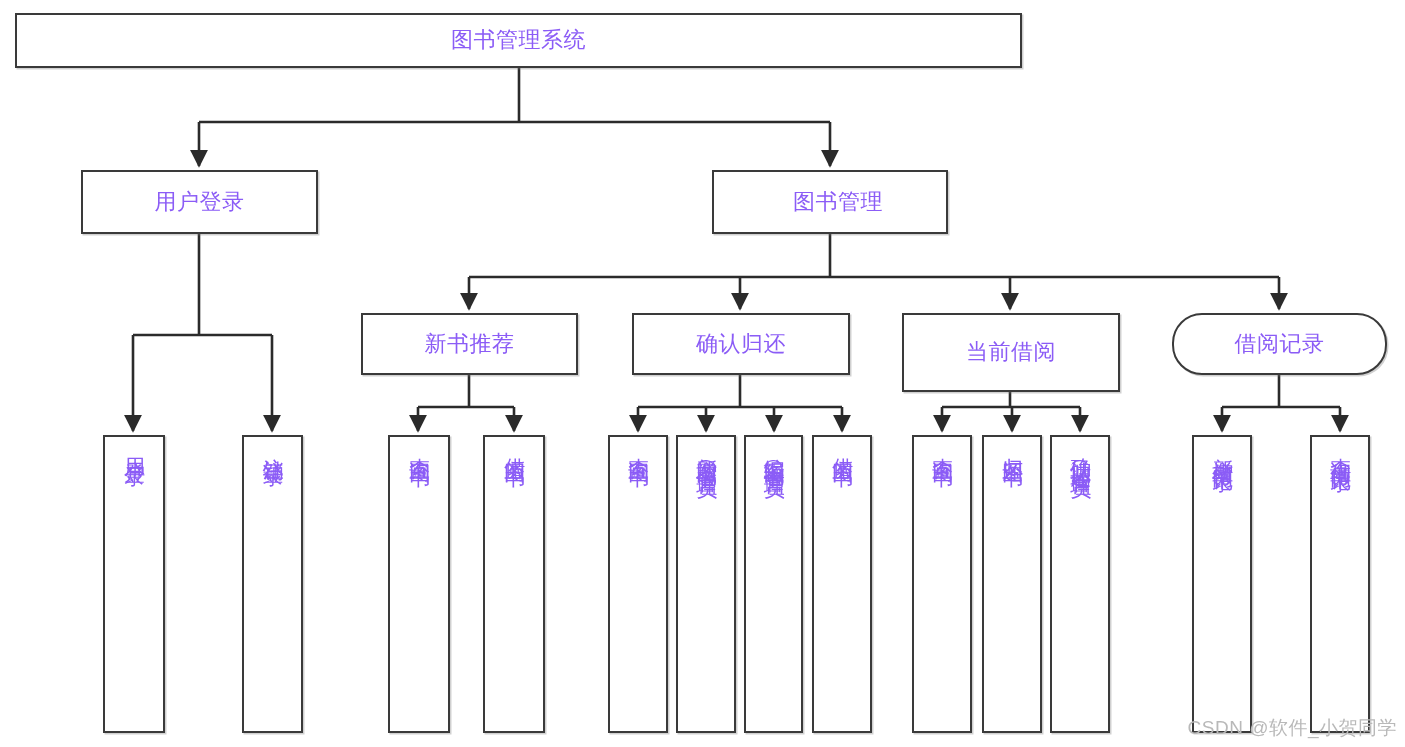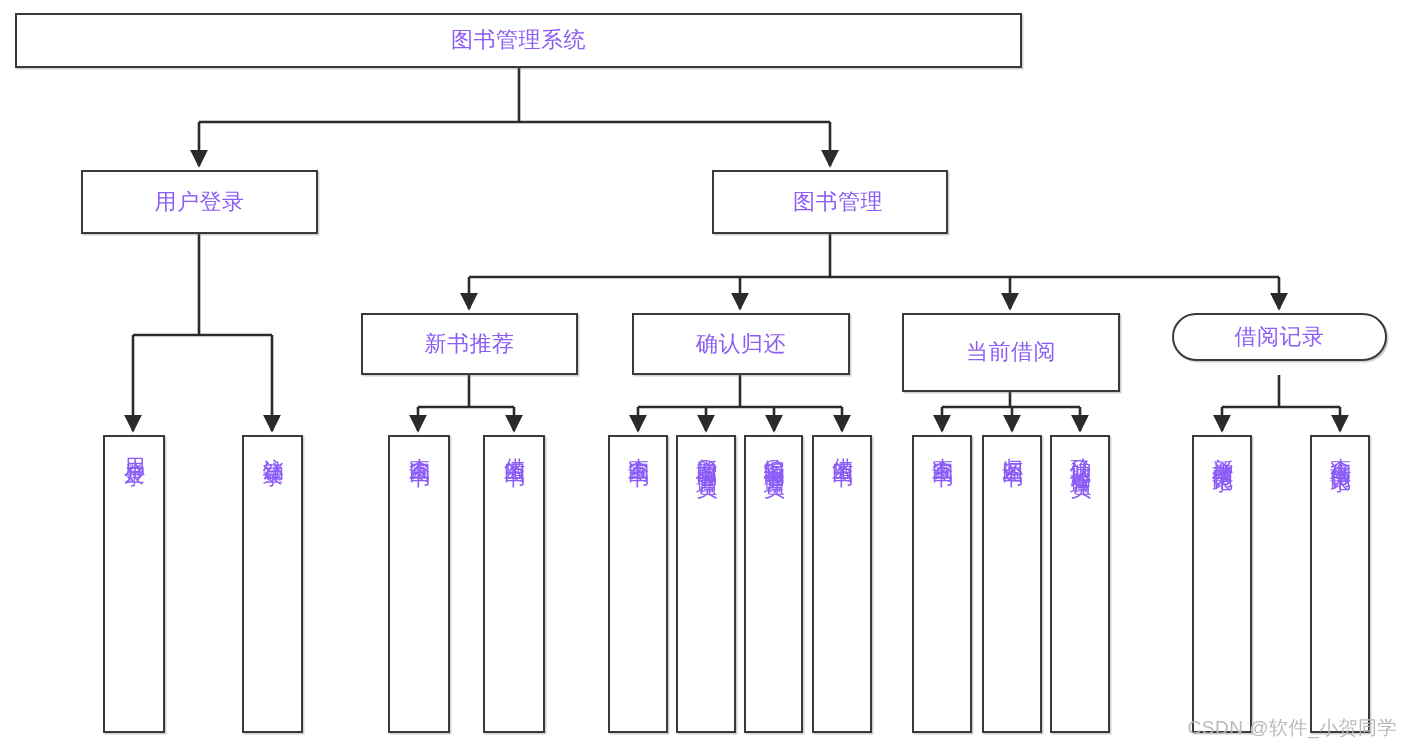--- a/index.html
+++ b/index.html
@@ -141,21 +141,21 @@
 
   <div class="node tier3" style="left:361px; top:313px; width:217px; height:62px;">
     <span class="label">新书推荐</span>
   </div>
   <div class="node tier3" style="left:632px; top:313px; width:218px; height:62px;">
     <span class="label">确认归还</span>
   </div>
   <div class="node tier3" style="left:902px; top:313px; width:218px; height:79px;">
     <span class="label">当前借阅</span>
   </div>
-  <div class="node tier3" style="left:1172px; top:313px; width:215px; height:48px;border-radius:30px;">
+  <div class="node tier3" style="left:1172px; top:313px; width:215px; height:62px;border-radius:30px;">
     <span class="label">借阅记录</span>
   </div>
 
   <div class="node vertical" style="left:103px; top:435px; width:62px; height:298px;">
     <span class="label">用户登录</span>
   </div>
   <div class="node vertical" style="left:242px; top:435px; width:61px; height:298px;">
     <span class="label">注销登录</span>
   </div>
 

